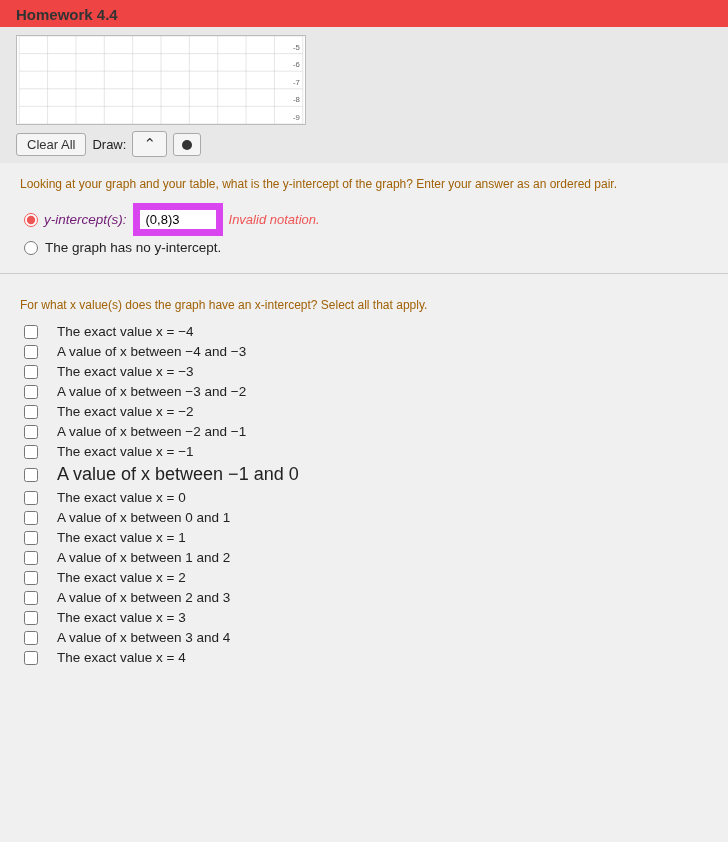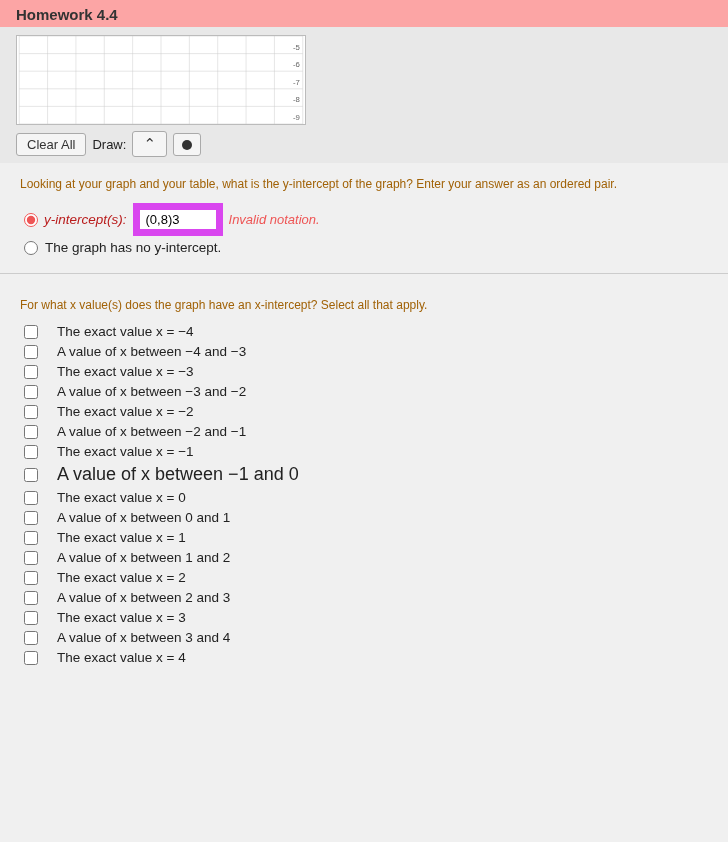--- a/index.html
+++ b/index.html
@@ -11,21 +11,21 @@
       min-height: 842px;
       color: #222;
     }
     .page {
       background: #f0f0f0;
       width: 728px;
       min-height: 842px;
       padding: 0;
     }
     .header {
-      background: #fca5a5;
+      background: #ef4444;
       padding: 6px 16px 4px 16px;
       font-size: 15px;
       font-weight: bold;
       color: #333;
     }
     .graph-section {
       background: #e8e8e8;
       padding: 8px 16px 6px 16px;
     }
     .graph-container {
@@ -109,21 +109,21 @@
       accent-color: #e55;
     }
     .y-intercept-row {
       display: flex;
       align-items: center;
       gap: 6px;
     }
     .y-intercept-label {
       font-size: 13.5px;
       font-style: italic;
-      color: #b91c1c;
+      color: #701a75;
     }
     .y-intercept-input {
       border: 7px solid #d946ef;
       padding: 2px 6px;
       font-size: 13px;
       width: 90px;
       background: #fff;
     }
     .invalid-notation {
       color: #e55;

